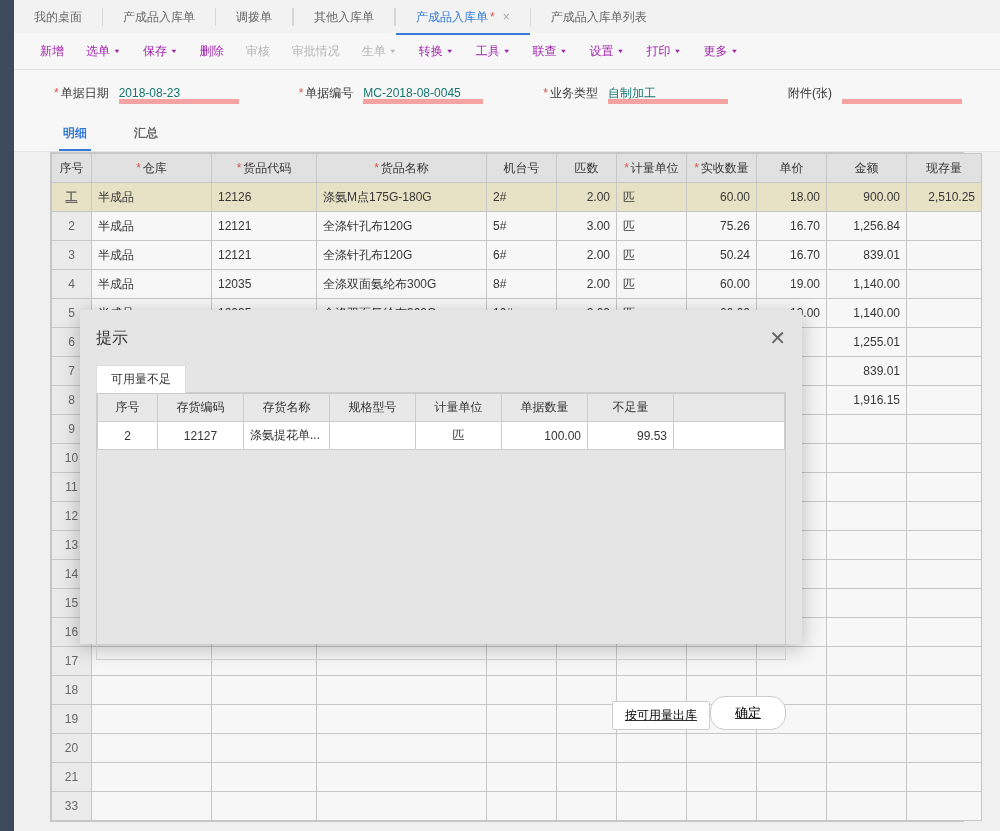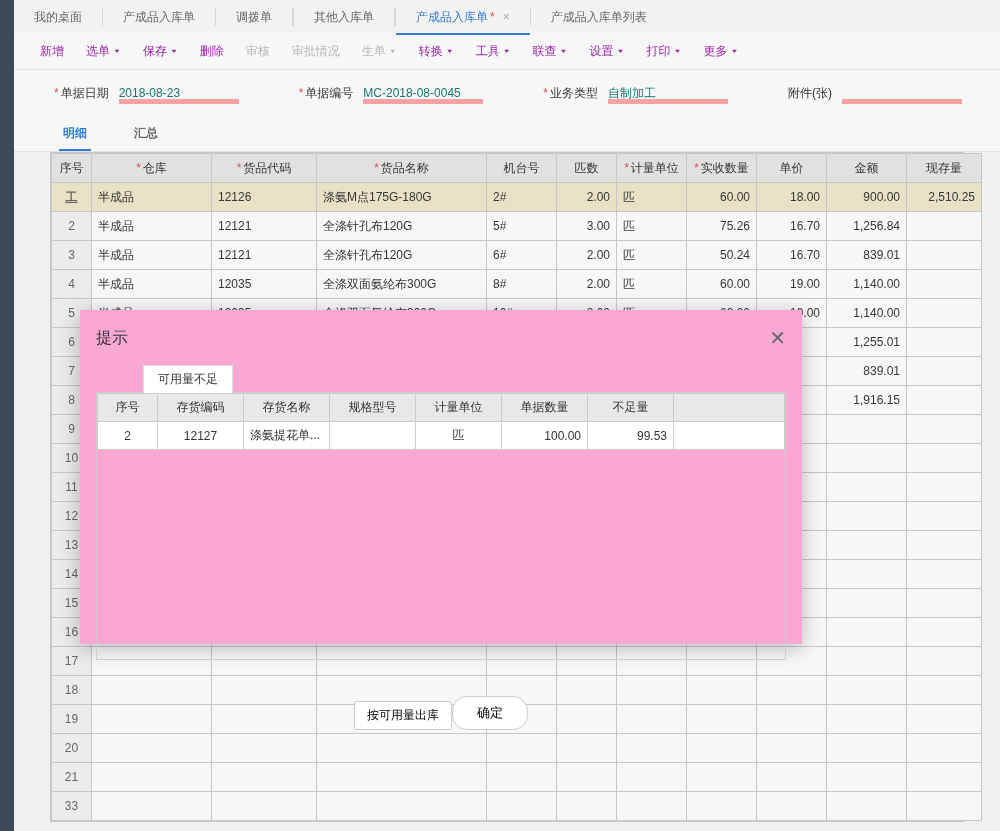--- a/index.html
+++ b/index.html
@@ -55,34 +55,34 @@
 tr.rsel td { background:#efe8ca !important; }
 .rownum { text-align:center; color:#666; background:#f3f3f3 !important; }
 .rowicon { width:18px; display:inline-block; }
 .insert-icon { font-weight:bold; text-decoration:underline; }
 
 
 .c0{width:40px}.c1{width:120px}.c2{width:105px}.c3{width:170px}.c4{width:70px}.c5{width:60px}.c6{width:70px}.c7{width:70px}.c8{width:70px}.c9{width:80px}.c10{width:75px}
 
 
 .overlay { position:absolute; left:14px; right:0; top:0; bottom:0; }
-.modal { position:absolute; left:66px; top:310px; width:722px; height:334px; background:#f9a8d4; box-shadow:0 4px 20px rgba(0,0,0,.25); padding:16px 16px 14px 16px; }
+.modal { position:absolute; left:66px; top:310px; width:722px; height:334px; background:#e5e5e5; box-shadow:0 4px 20px rgba(0,0,0,.25); padding:16px 16px 14px 16px; }
 .modal .title { font-size:16px; color:#333; margin-bottom:14px; display:flex; justify-content:space-between; align-items:center; }
 .modal .close-x { font-size:20px; color:#666; cursor:pointer; }
-.dlg-tabstrip { height:28px;margin-left:47px; }
+.dlg-tabstrip { height:28px; }
 .dlg-tab { display:inline-block; border:1px solid #ddd; border-bottom:none; padding:5px 14px; background:#fff; color:#333; cursor:pointer; position:relative; top:1px; }
 .dlg-grid-wrap { border:1px solid #ccc; height:268px; overflow:hidden; }
 table.dlg { border-collapse:collapse; width:100%; table-layout:fixed; }
 table.dlg th, table.dlg td { border:1px solid #ccc; height:28px; padding:0 6px; font-size:12px; }
 table.dlg th { background:#e8e8e8; text-align:center; font-weight:normal; }
 table.dlg td { background:#fff; }
 table.dlg td.num { text-align:right; }
 table.dlg td.center { text-align:center; }
 .dlg .d0{width:60px}.dlg .d1{width:86px}.dlg .d2{width:86px}.dlg .d3{width:86px}.dlg .d4{width:86px}.dlg .d5{width:86px}.dlg .d6{width:86px}
-.dlg-footer { display:flex; justify-content:center; align-items:flex-end; margin-top:14px; height:56px; }
+.dlg-footer { display:flex; justify-content:flex-end; align-items:flex-end; margin-top:14px; height:56px;text-decoration:underline; }
 .btn-sm { border:1px solid #ccc; background:#fff; padding:5px 12px; cursor:pointer; font-size:12px; border-radius:2px; }
 .btn-ok { border:1px solid #ccc; background:#fff; padding:7px 24px; cursor:pointer; font-size:13px; border-radius:15px; }
 .overlay::before { content:""; position:absolute; inset:0; background:rgba(120,120,120,.06); pointer-events:none; }
 </style>
 </head>
 <body>
 
 <div class="border-left"></div>
 <div class="app">
 

